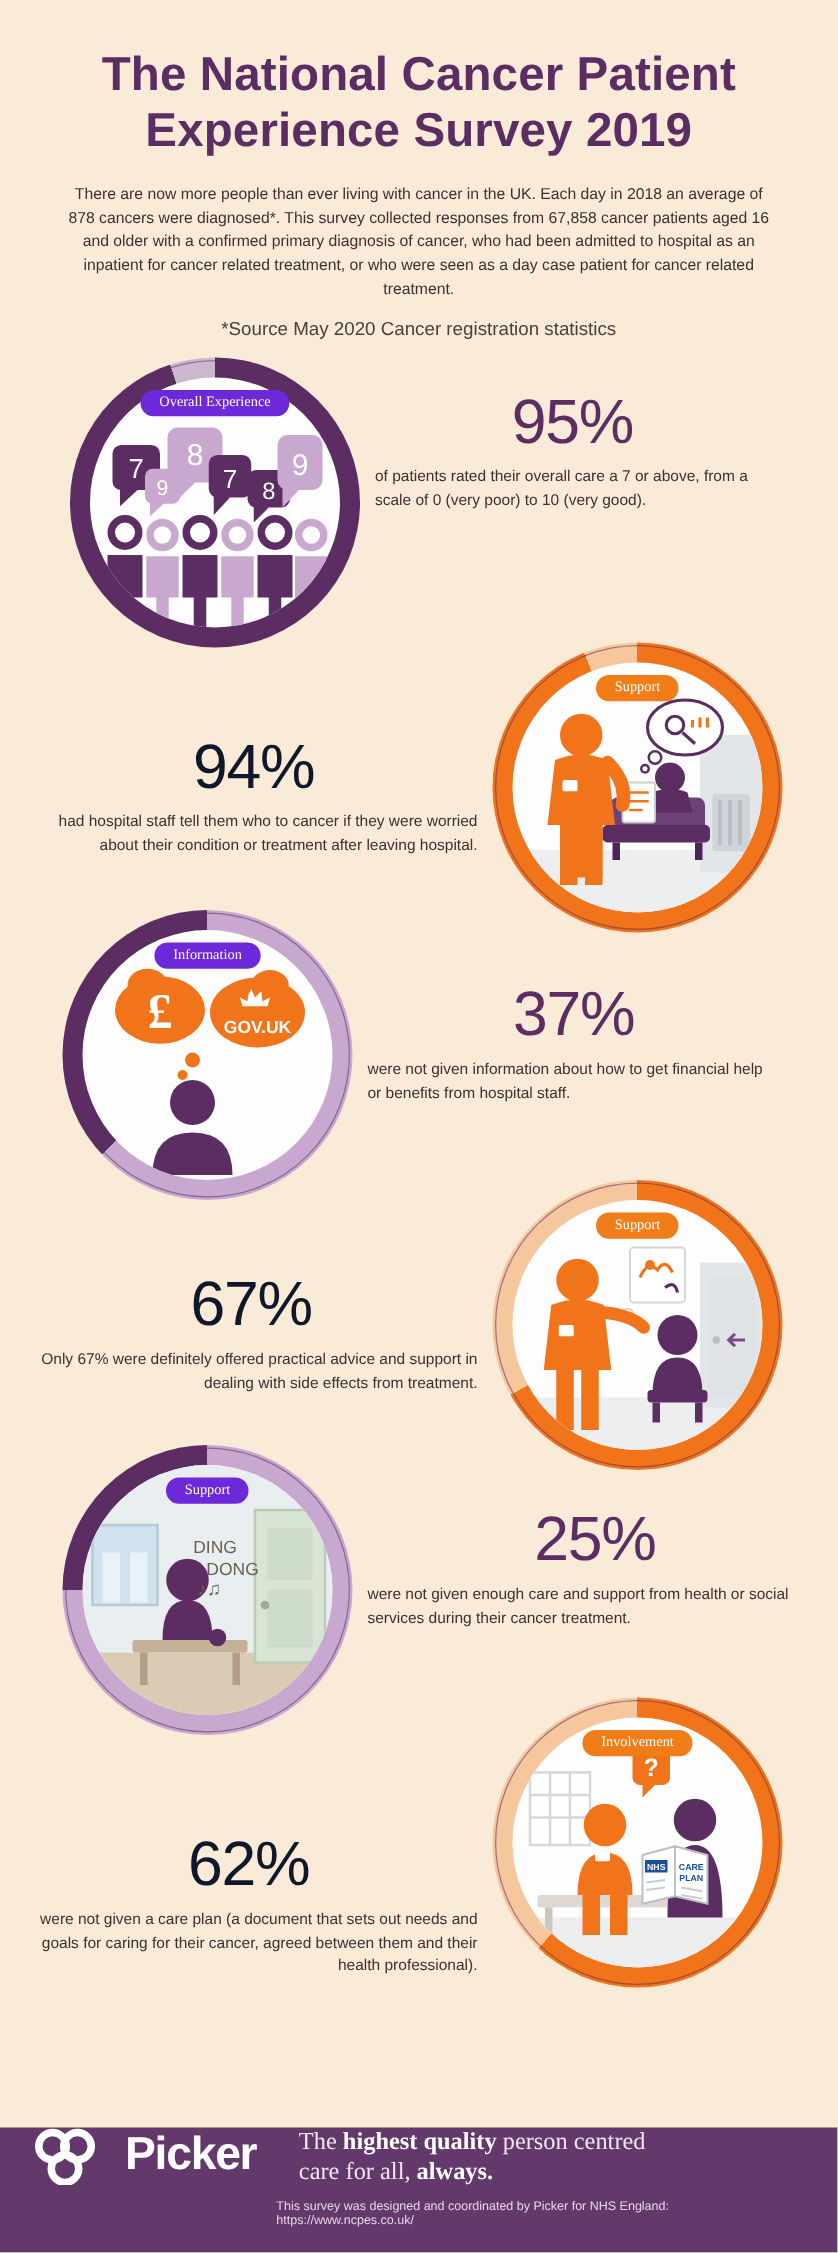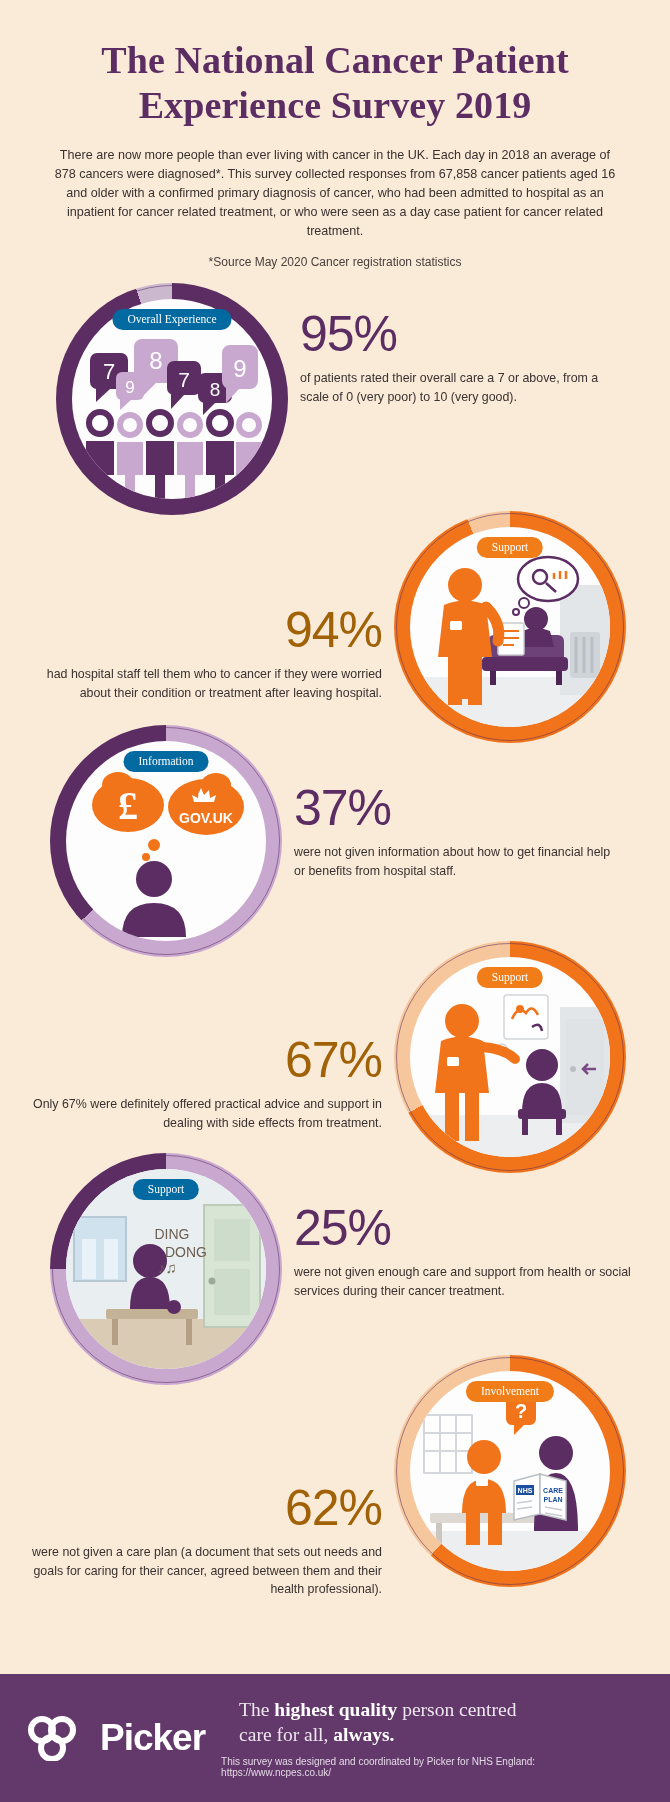--- a/index.html
+++ b/index.html
@@ -10,36 +10,36 @@
     width: 670px;
     height: 1802px;
     position: relative;
     overflow: hidden;
     color: #3d3430;
   }
 
   
   .header { padding: 38px 36px 0; text-align: center; }
   .title {
-    font-family: Liberation Serif, serif;
+    font-family: Liberation Sans, sans-serif;
     font-weight: bold;
     font-size: 38px;
     line-height: 1.18;
     color: #5b2d63;
     letter-spacing: .1px;
   }
   .intro {
     margin: 18px 18px 0;
     font-size: 12.6px;
     line-height: 1.52;
     color: #3a3230;
   }
   .source {
     margin-top: 14px;
-    font-size: 12px;
+    font-size: 15px;
     color: #4a403c;
   }
 
   
   .stats { position: relative; margin-top: 8px; }
 
   .row {
     position: relative;
     display: flex;
     align-items: flex-start;
@@ -83,54 +83,54 @@
     transform: translateX(-50%);
     top: 26px;
     padding: 4px 15px 5px;
     border-radius: 13px;
     font-family: "Liberation Serif", serif;
     font-size: 11.5px;
     color: #ffffff;
     white-space: nowrap;
     z-index: 6;
   }
-  .chip.purple { background: #0369a1; }
+  .chip.purple { background: #6d28d9; }
   .chip.orange { background: #f07d18; }
 
   
   .copy { flex: 1; padding: 0 12px; }
   .copy.align-right { text-align: right; }
   .copy.align-left  { text-align: left; }
 
   .bignum {
     font-family: "Liberation Sans", sans-serif;
     font-weight: normal;
     font-size: 50px;
     line-height: 1;
     letter-spacing: -1px;
+    text-align: center;
   }
   .bignum.purple { color: #5b2d63; }
-  .bignum.orange { color: #a16207; margin-top: 20px; }
+  .bignum.orange { color: #0f172a; }
 
   .desc {
     margin-top: 10px;
     font-size: 12.4px;
     line-height: 1.48;
     color: #3a3230;
   }
   svg { display: block; }
 
   
   .footer {
     position: absolute;
     left: 0; right: 0; bottom: 0;
-    height: 128px;
+    height: 100px;
     background: #63396b;
     display: flex;
-    align-items: center;
     padding: 0 26px;
     gap: 16px;
   }
   .logo-mark { flex: 0 0 auto; }
   .logo-word {
     font-family: "Liberation Sans", sans-serif;
     font-weight: bold;
     font-size: 37px;
     color: #fff;
     letter-spacing: -1px;

